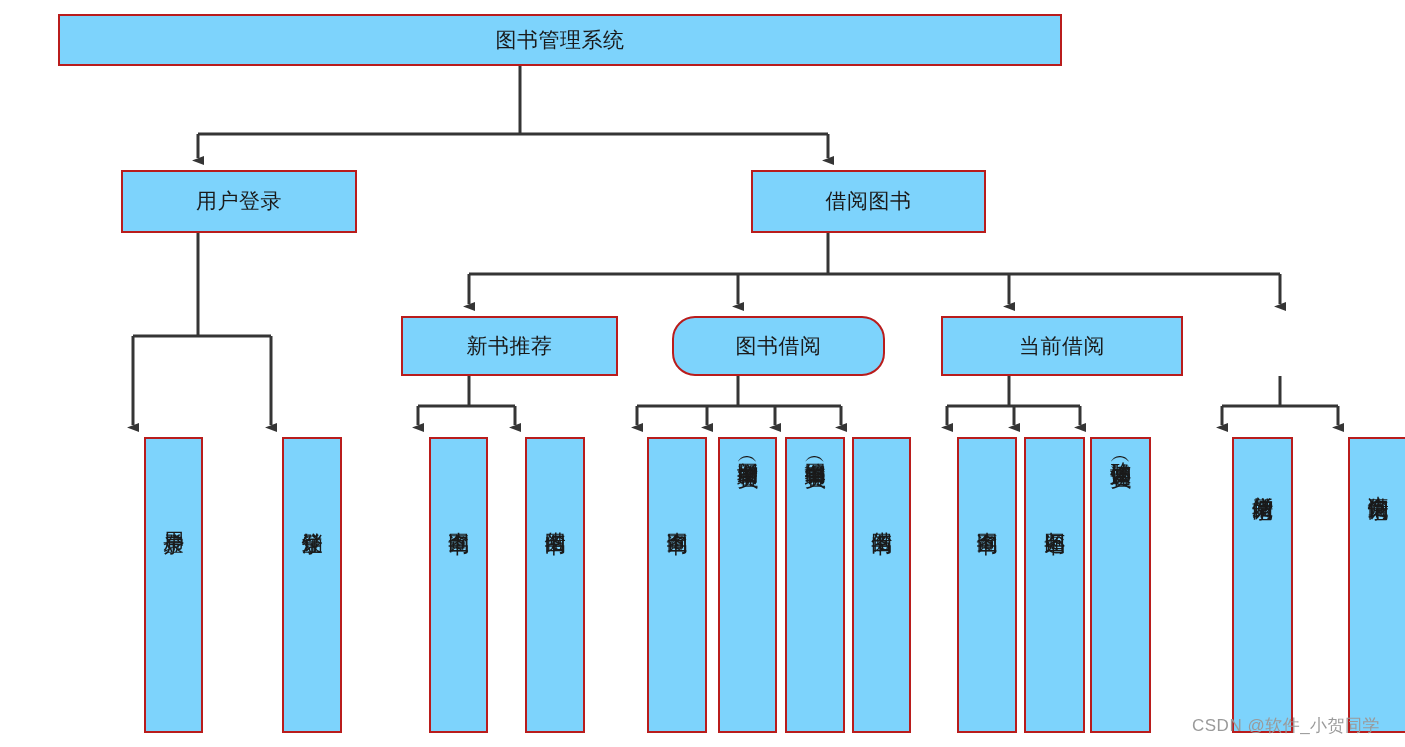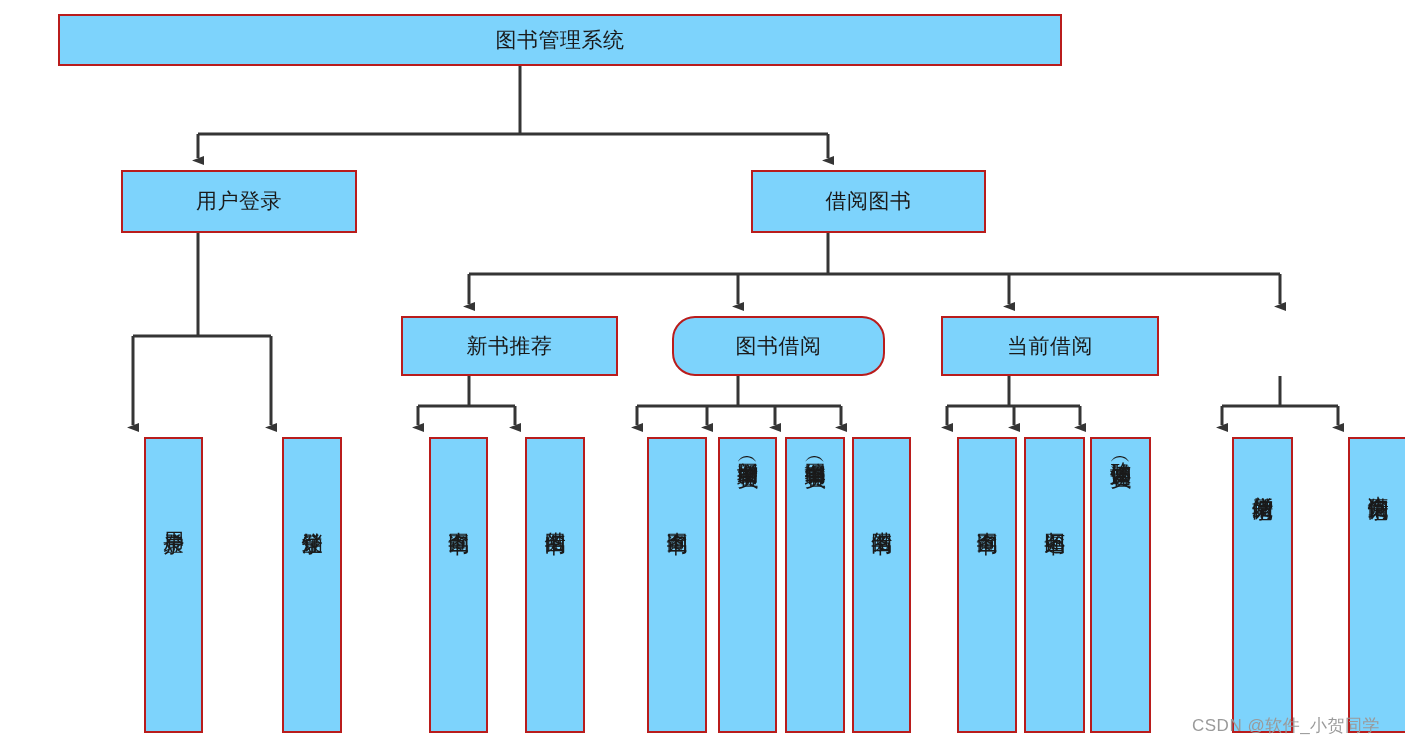--- a/index.html
+++ b/index.html
@@ -136,21 +136,21 @@
   <div class="node horizontal" style="left:711px; top:170px; width:235px; height:63px;">
     <span class="node-label">借阅图书</span>
   </div>
 
   <div class="node horizontal" style="left:361px; top:316px; width:217px; height:60px;">
     <span class="node-label">新书推荐</span>
   </div>
   <div class="node horizontal" style="left:632px; top:316px; width:213px; height:60px;border-radius:23px;">
     <span class="node-label">图书借阅</span>
   </div>
-  <div class="node horizontal" style="left:901px; top:316px; width:218px; height:60px;">
+  <div class="node horizontal" style="left:901px; top:316px; width:242px; height:60px;">
     <span class="node-label">当前借阅</span>
   </div>
 
   <div class="node vertical" style="left:104px; top:437px; width:59px; height:296px; padding-top:76px;">
     <span class="node-label">用户登录</span>
   </div>
   <div class="node vertical" style="left:242px; top:437px; width:60px; height:296px; padding-top:76px;">
     <span class="node-label">注销登录</span>
   </div>
 

